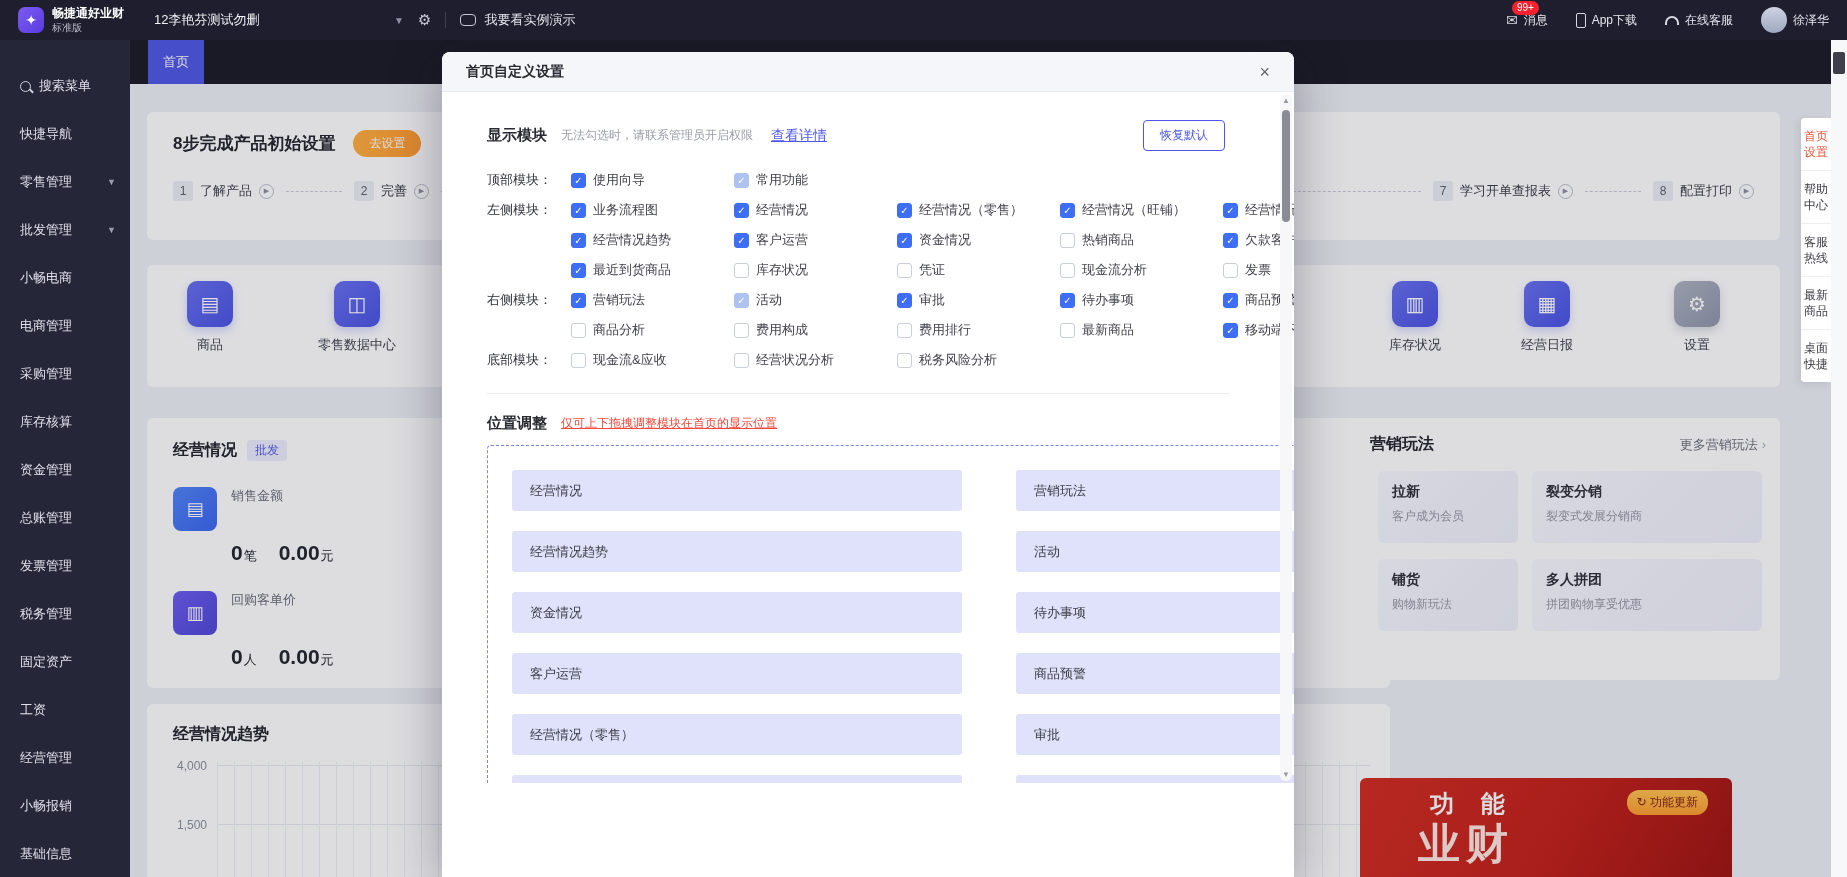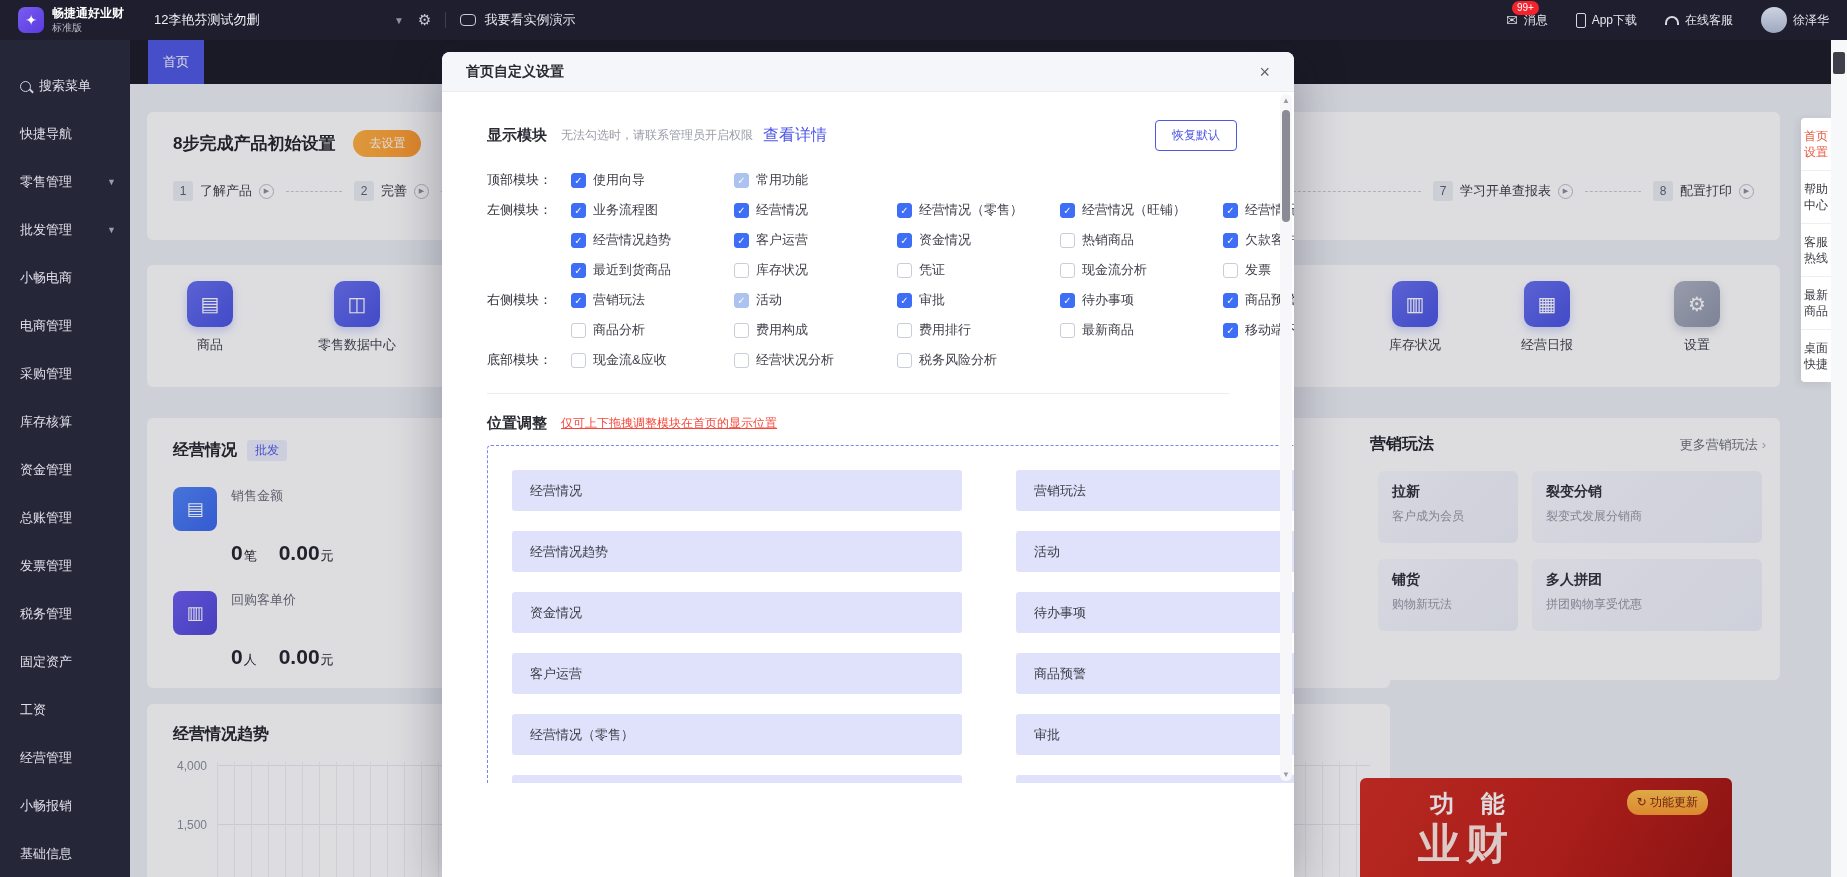--- a/index.html
+++ b/index.html
@@ -125,22 +125,22 @@
   .modal { position:absolute; left:442px; top:52px; width:852px; height:825px; background:#fff; z-index:40;
     border-radius:8px 8px 0 0; box-shadow:0 10px 50px rgba(20,20,40,.35); overflow:hidden; }
   .m-head { position:absolute; top:0; left:0; right:0; height:40px; background:#f5f6f9;
     border-bottom:1px solid #ebebf0; display:flex; align-items:center; padding:0 24px; }
   .m-title { font-size:14px; font-weight:700; color:#2a2a33; }
   .m-close { margin-left:auto; color:#666; font-size:18px; cursor:pointer; line-height:1; }
   .m-body { position:absolute; top:40px; left:0; right:0; bottom:94px; overflow:hidden; padding:28px 45px 0 45px; }
   .sec-head { display:flex; align-items:center; }
   .sec-title { font-size:15px; font-weight:700; color:#2a2a33; }
   .sec-hint { margin-left:14px; font-size:12px; color:#9a9ca8; }
-  .sec-link { margin-left:10px; font-size:16px; color:var(--accent,#4f58e6); cursor:pointer; }
-  .restore { margin-left:auto; margin-right:12px; padding:6px 16px; font-size:12px; border-radius:4px;
+  .sec-link { margin-left:18px; font-size:14px; color:var(--accent,#4f58e6); text-decoration:underline; cursor:pointer; }
+  .restore { margin-left:auto; margin-right:24px; padding:6px 16px; font-size:12px; border-radius:4px;
     border:1px solid var(--accent,#4f58e6); color:var(--accent,#4f58e6); background:#fff; cursor:pointer; }
   .cb-groups { margin-top:14px; }
   .cb-row { display:flex; align-items:flex-start; }
   .cb-row-label { width:84px; font-size:13px; color:#2f3039; line-height:30px; flex:none; }
   .cb-grid { display:grid; grid-template-columns:repeat(5,163px); }
   .cb-item { display:flex; align-items:center; height:30px; cursor:pointer; }
   .cb { width:15px; height:15px; border-radius:3px; background:#fff; border:1px solid #c9cdd8; flex:none;
     display:flex; align-items:center; justify-content:center; font-size:10px; color:#fff; }
   .cb.on { background:var(--check,#3d6ef5); border-color:var(--check,#3d6ef5); }
   .cb.on.dis { background:#adc2ee; border-color:#adc2ee; }

